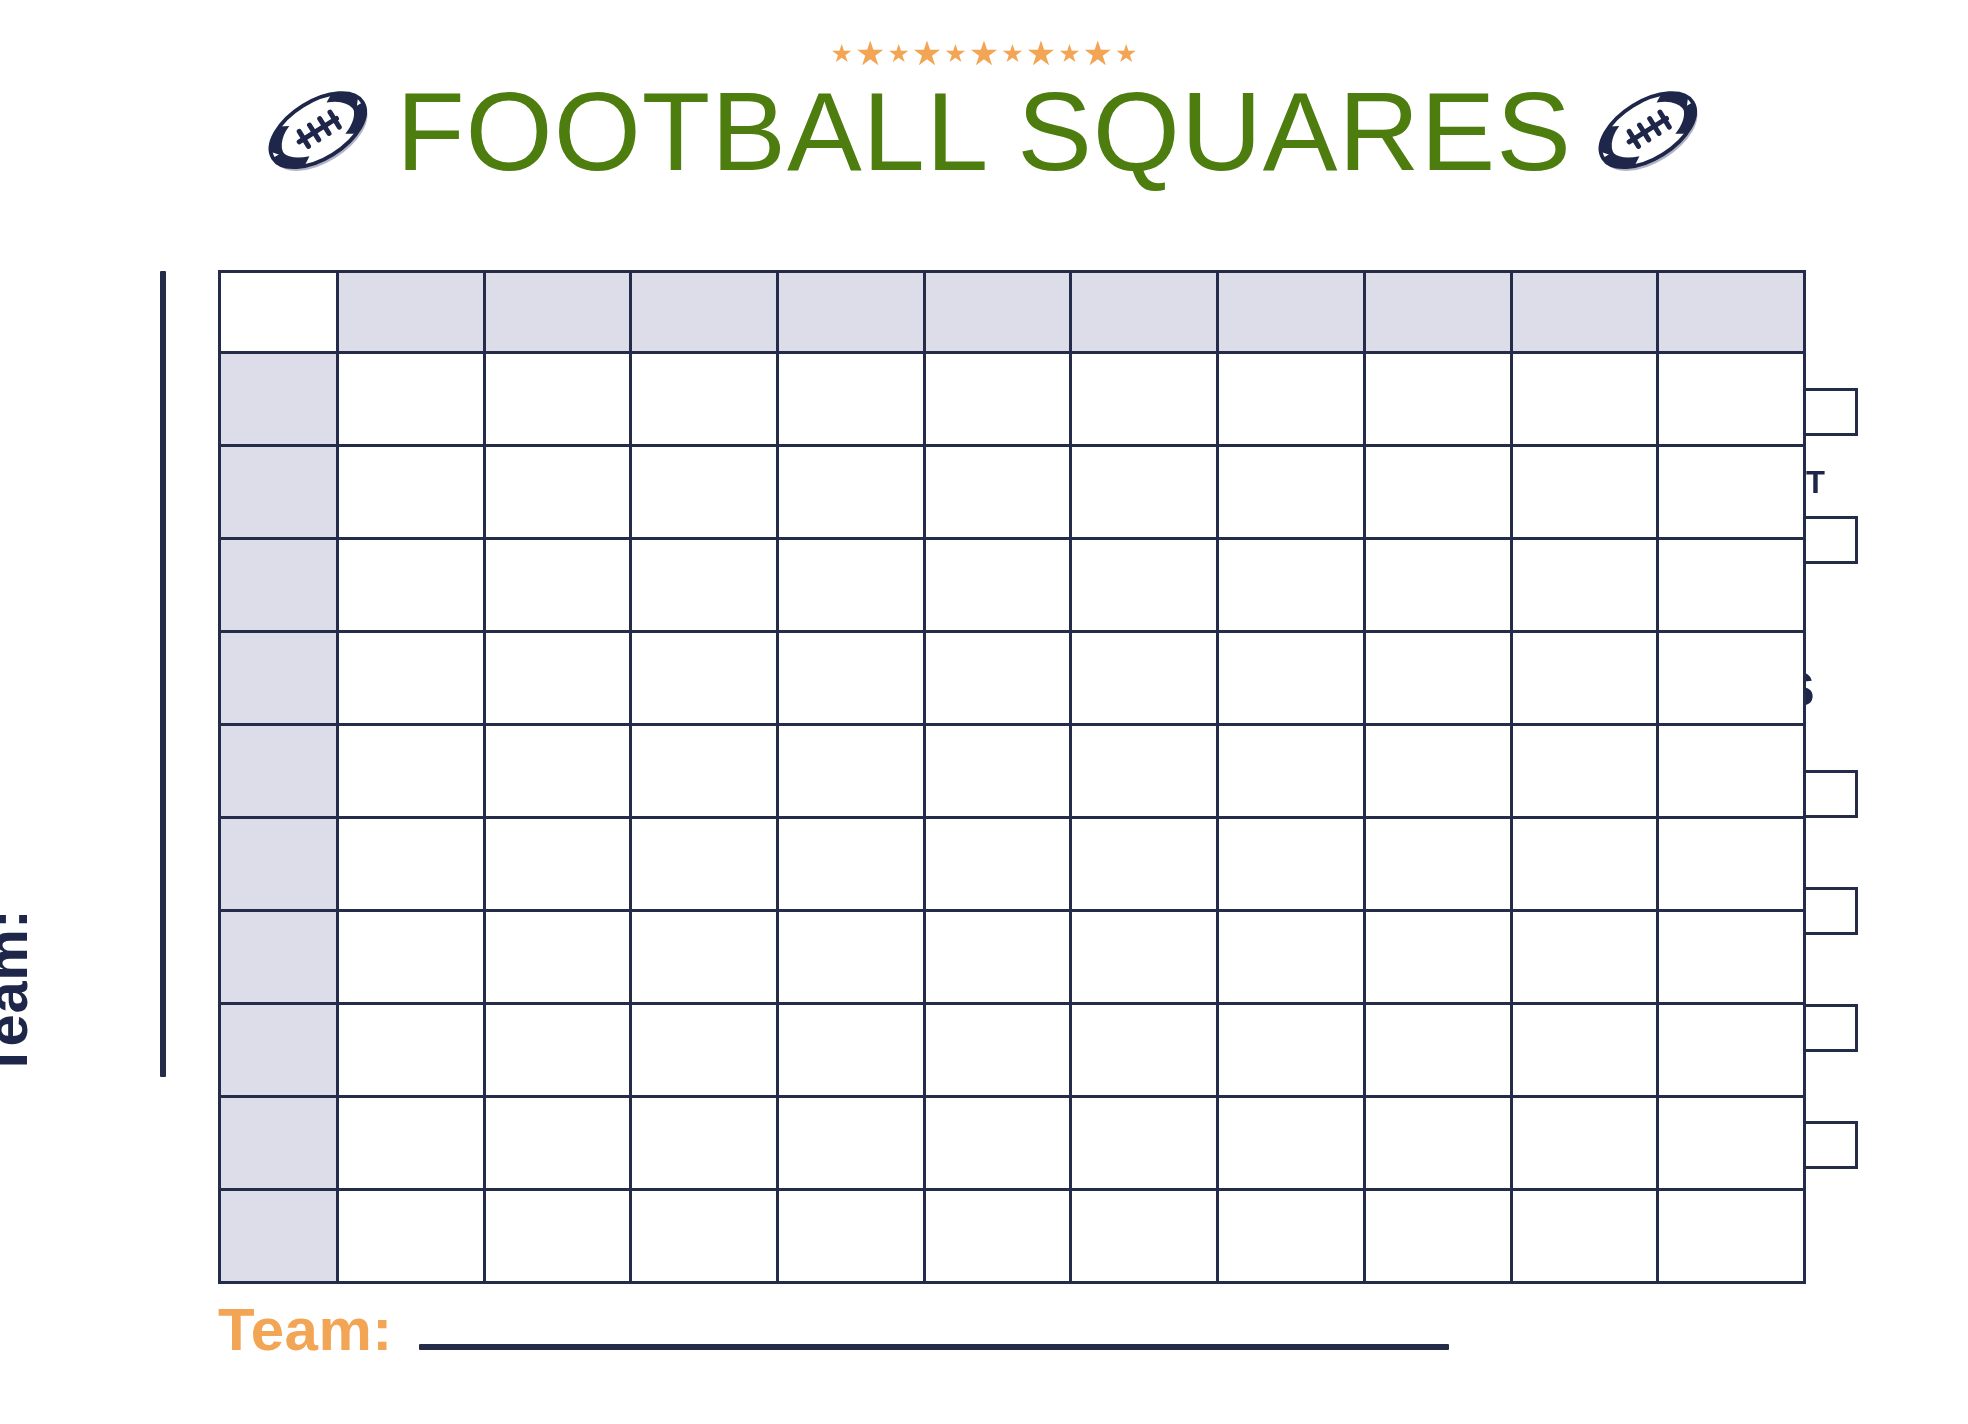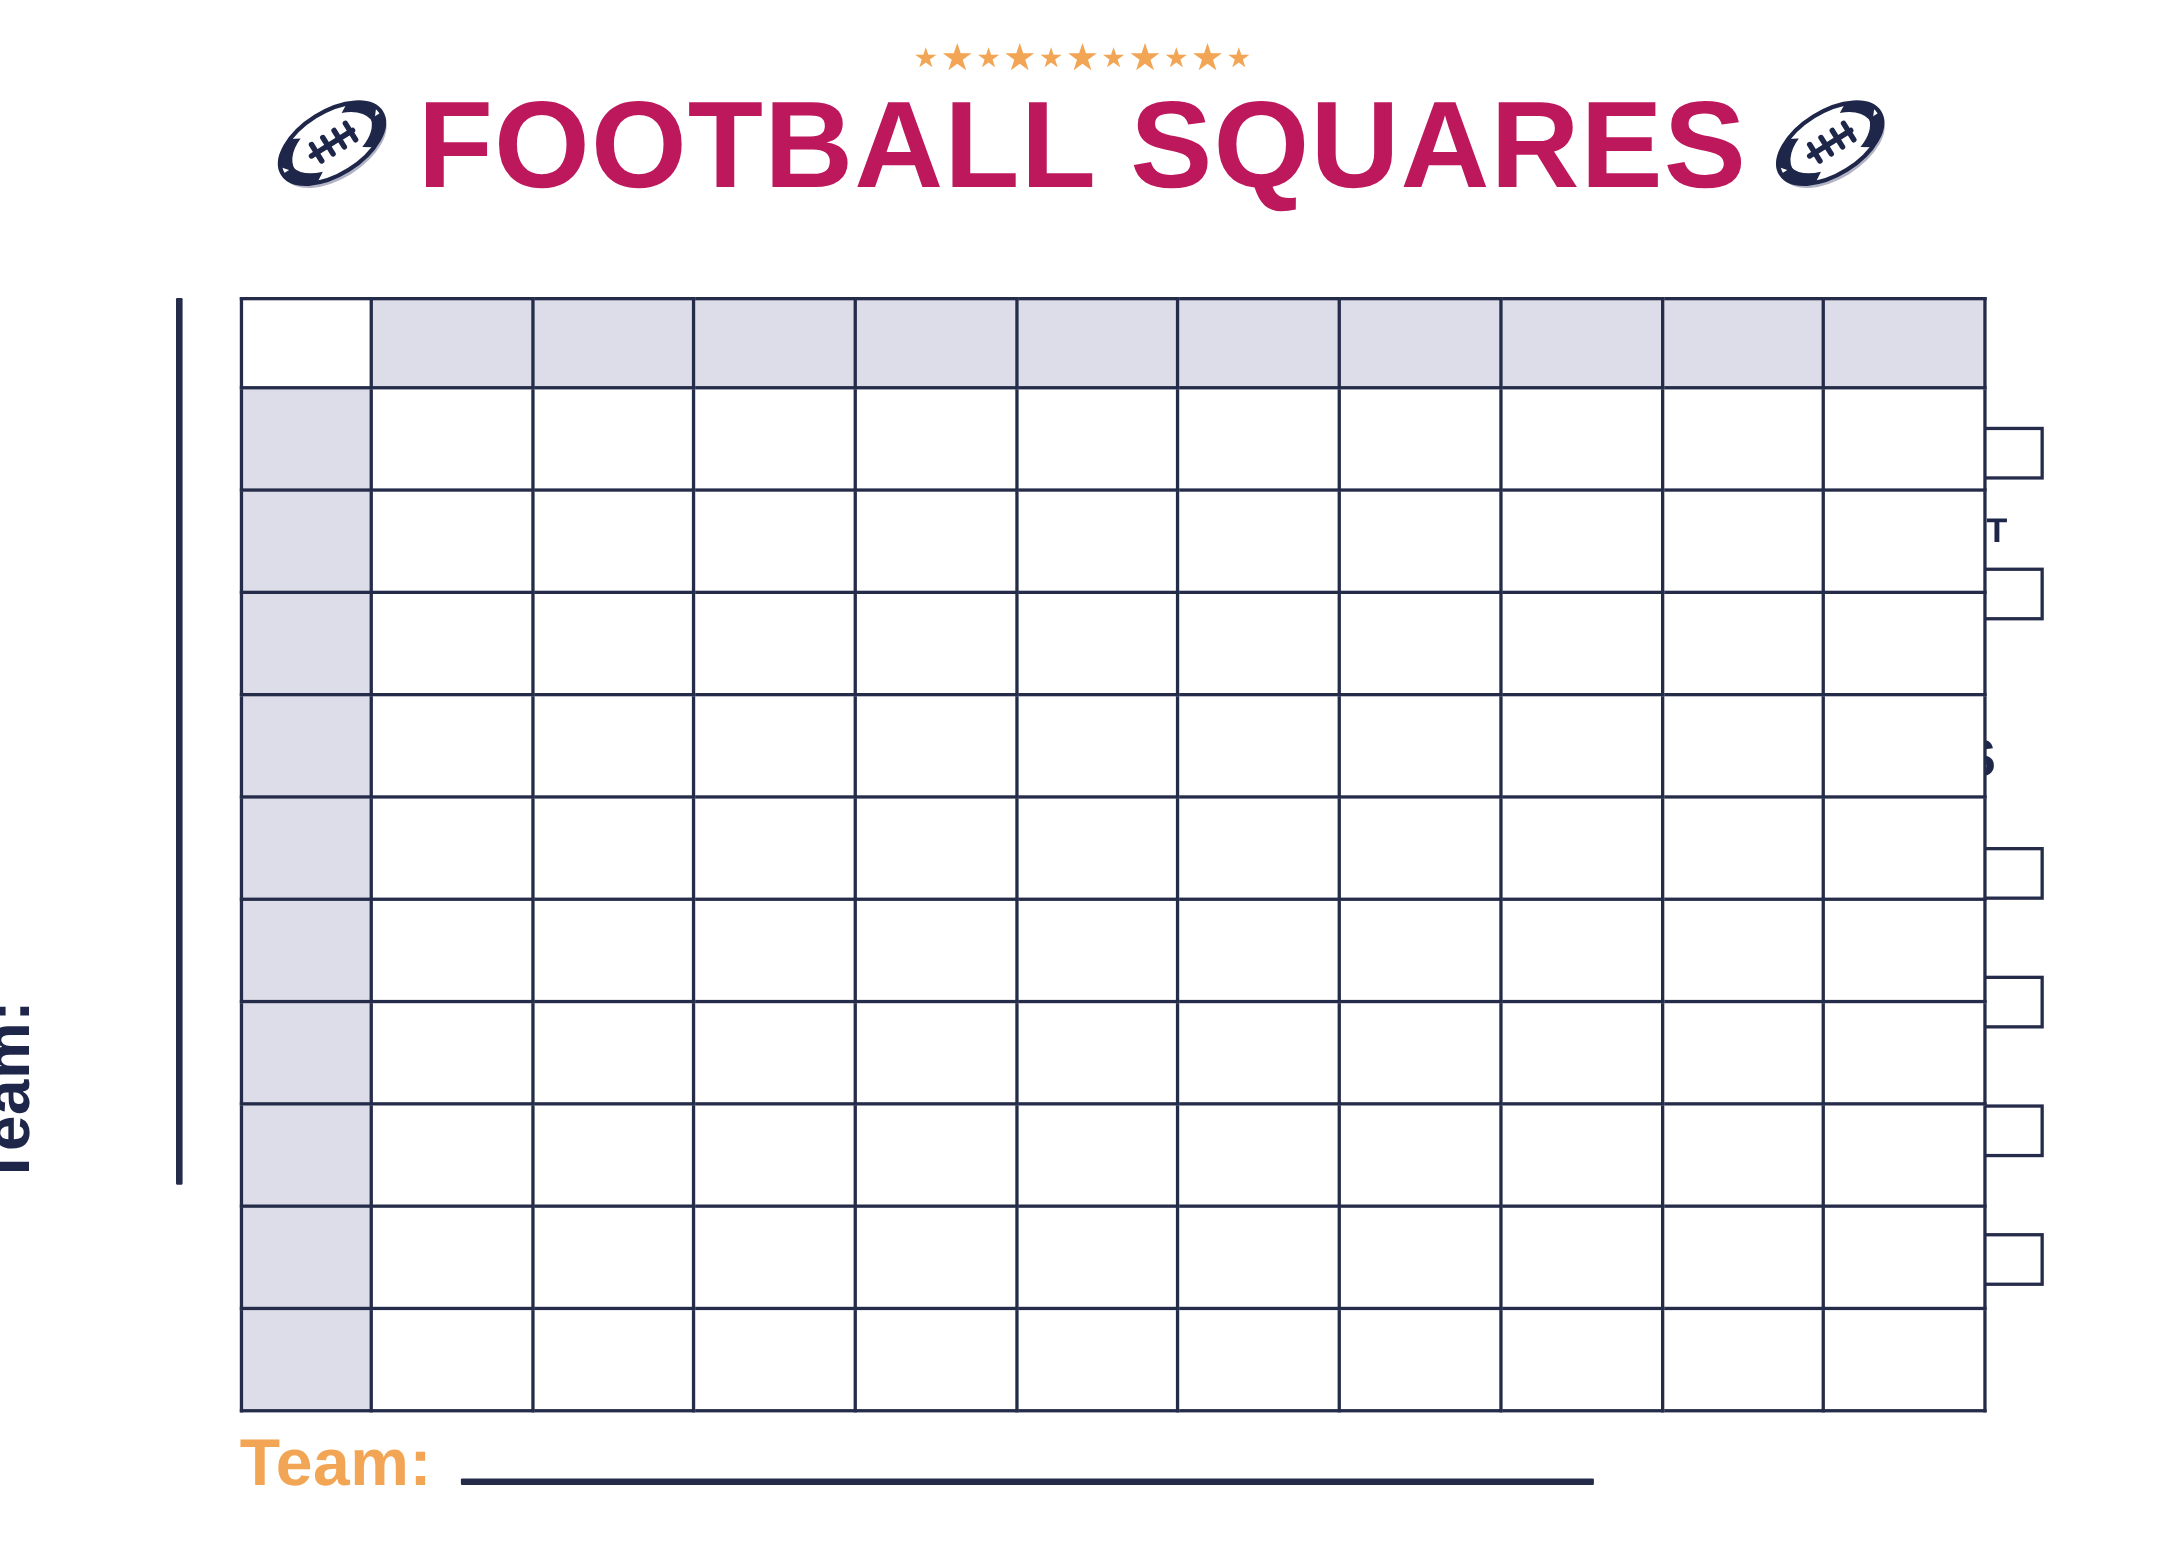--- a/index.html
+++ b/index.html
@@ -47,23 +47,23 @@
     left: 0;
     top: 62px;
     width: 1968px;
     height: 140px;
     display: flex;
     align-items: center;
     justify-content: center;
   }
   #page-title {
     font-size: 112px;
-    font-weight: 700;
+    font-weight: 400;
     letter-spacing: 1px;
-    color: #be185d;
+    color: #4d7c0f;
     line-height: 1;
     margin: 0 22px;
     white-space: nowrap;
     font-stretch: condensed;
   }
   .ball {
     width: 110px;
     height: 110px;
     flex: 0 0 auto;
   }

